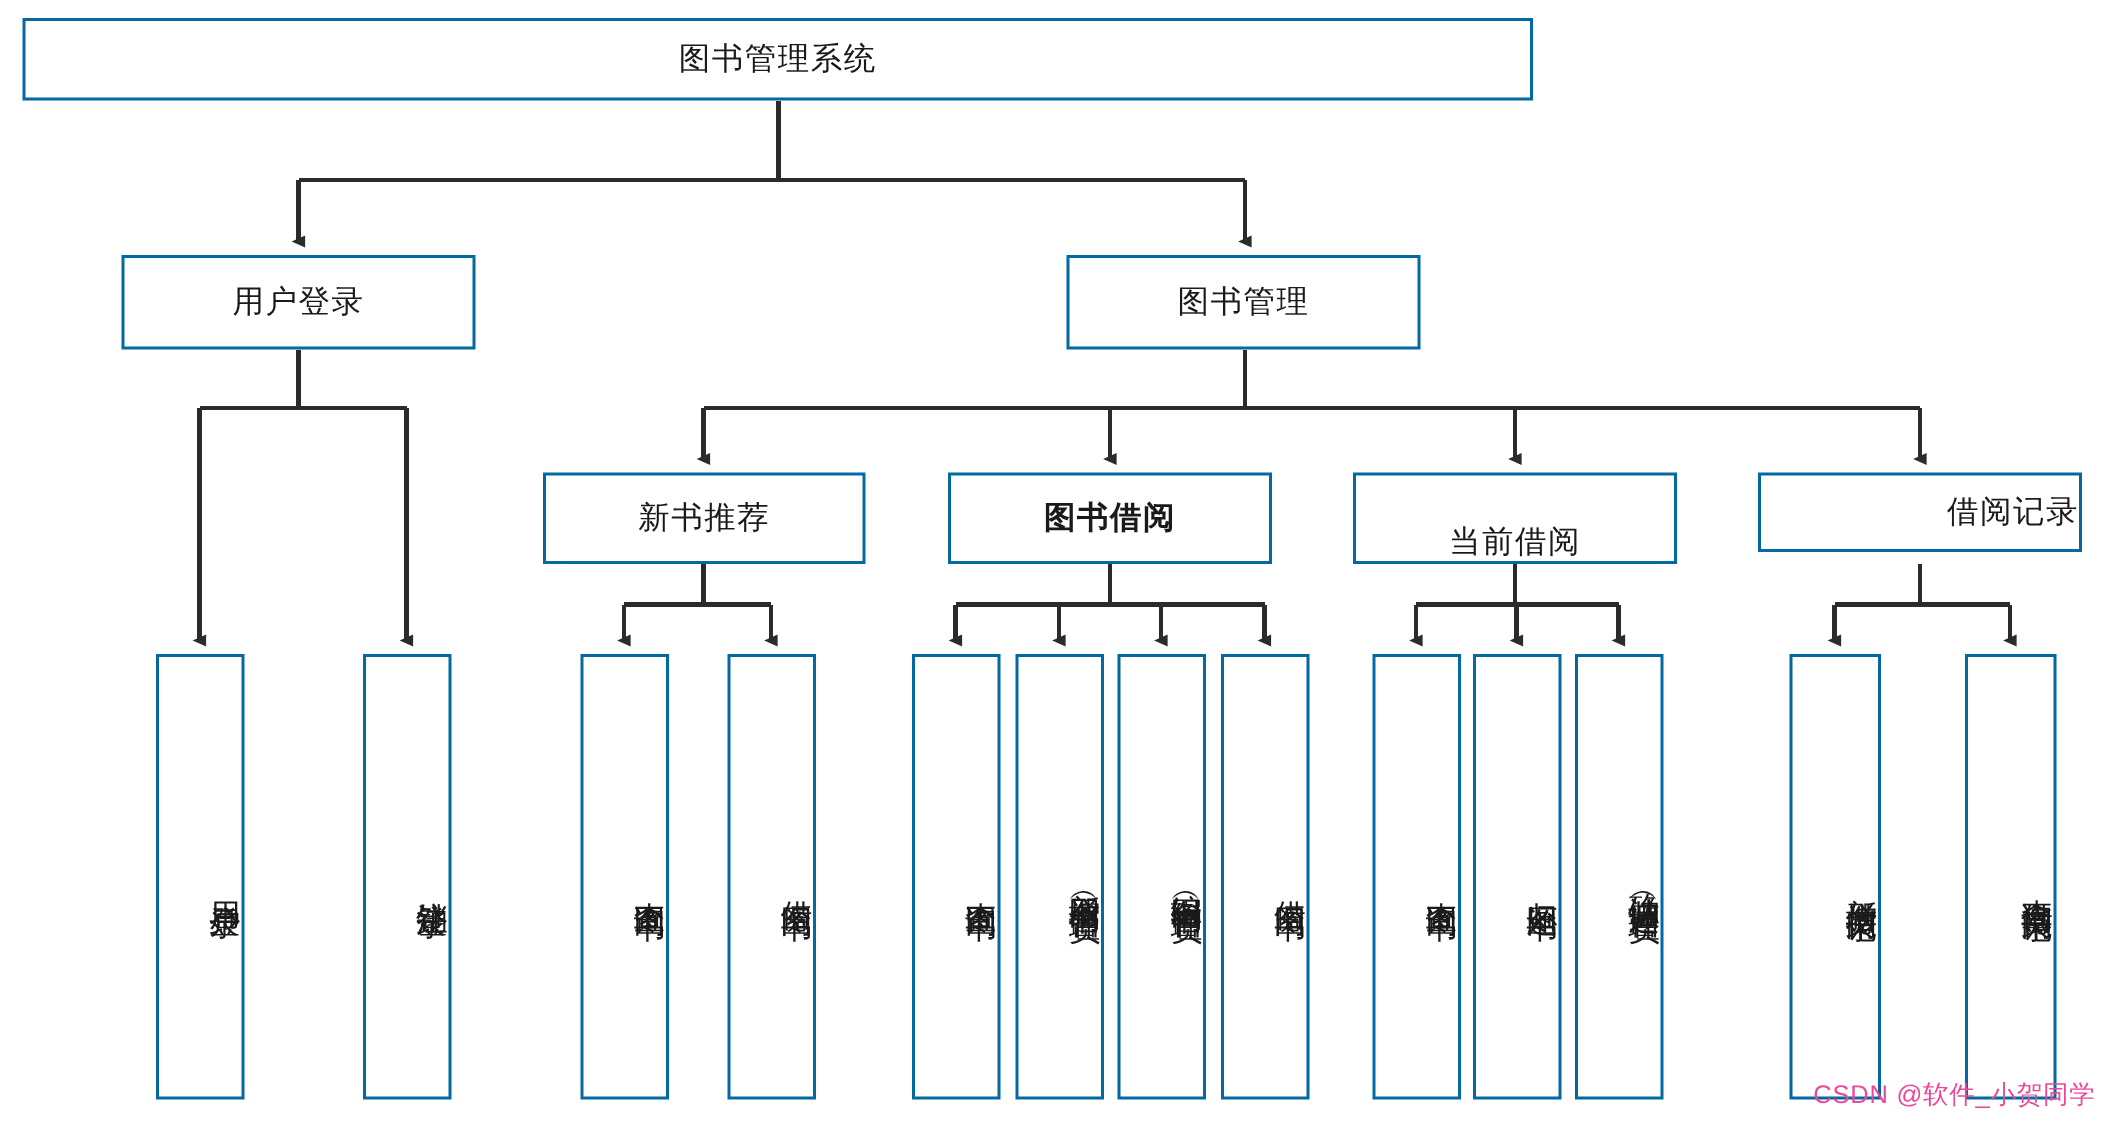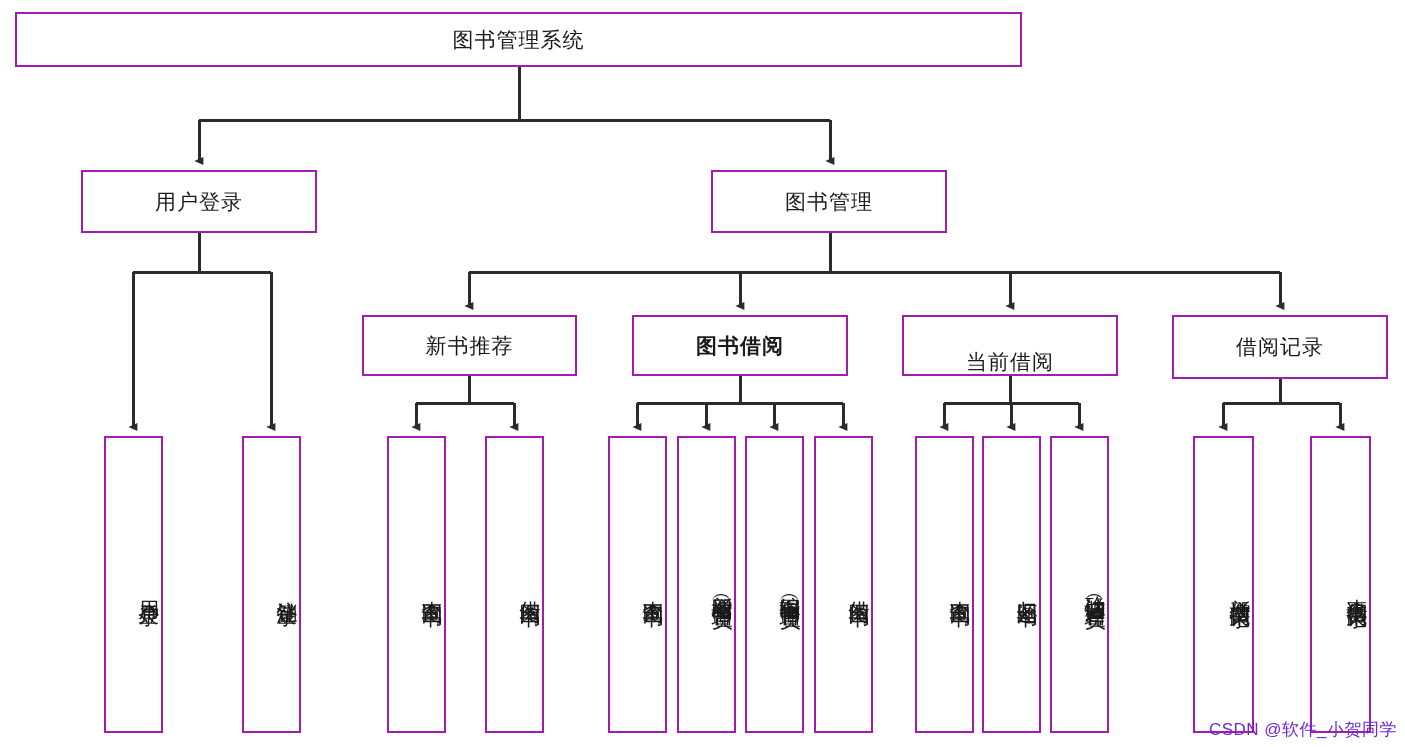--- a/index.html
+++ b/index.html
@@ -23,21 +23,21 @@
     position: absolute;
     left: 0;
     top: 0;
     width: 1405px;
     height: 747px;
     pointer-events: none;
   }
   .node {
     position: absolute;
     box-sizing: border-box;
-    border: 2px solid #a21caf;
+    border: 2px solid #0369a1;
     background: #ffffff;
     display: flex;
     align-items: center;
     justify-content: center;
     color: #1a1a1a;
     overflow: hidden;
   }
   .node.h {
     font-size: 21px;
     letter-spacing: 1px;
@@ -57,21 +57,21 @@
     writing-mode: vertical-rl;
     text-orientation: upright;
     display: block;
     white-space: normal;
   }
   #watermark {
     position: absolute;
     right: 8px;
     bottom: 6px;
     font-size: 17px;
-    color: #6d28d9;
+    color: #ec4899;
     letter-spacing: 0.5px;
     white-space: nowrap;
     user-select: none;
   }
 </style>
 </head>
 <body>
 
 <div id="canvas">
 
@@ -140,21 +140,21 @@
 
   <div class="node h" style="left:362px; top:315px; width:215px; height:61px;">
     <span>新书推荐</span>
   </div>
   <div class="node h" style="left:632px; top:315px; width:216px; height:61px;font-weight:bold;">
     <span>图书借阅</span>
   </div>
   <div class="node h" style="left:902px; top:315px; width:216px; height:61px;align-items:flex-end;">
     <span>当前借阅</span>
   </div>
-  <div class="node h" style="left:1172px; top:315px; width:216px; height:64px;">
+  <div class="node h" style="left:1172px; top:315px; width:216px; height:53px;justify-content:flex-end;">
     <span>借阅记录</span>
   </div>
 
   <div class="node v" style="left:104px; top:436px; width:59px; height:297px;">
     <span class="vtext">用户登录</span>
   </div>
   <div class="node v" style="left:242px; top:436px; width:59px; height:297px;">
     <span class="vtext">注销登录</span>
   </div>
 

